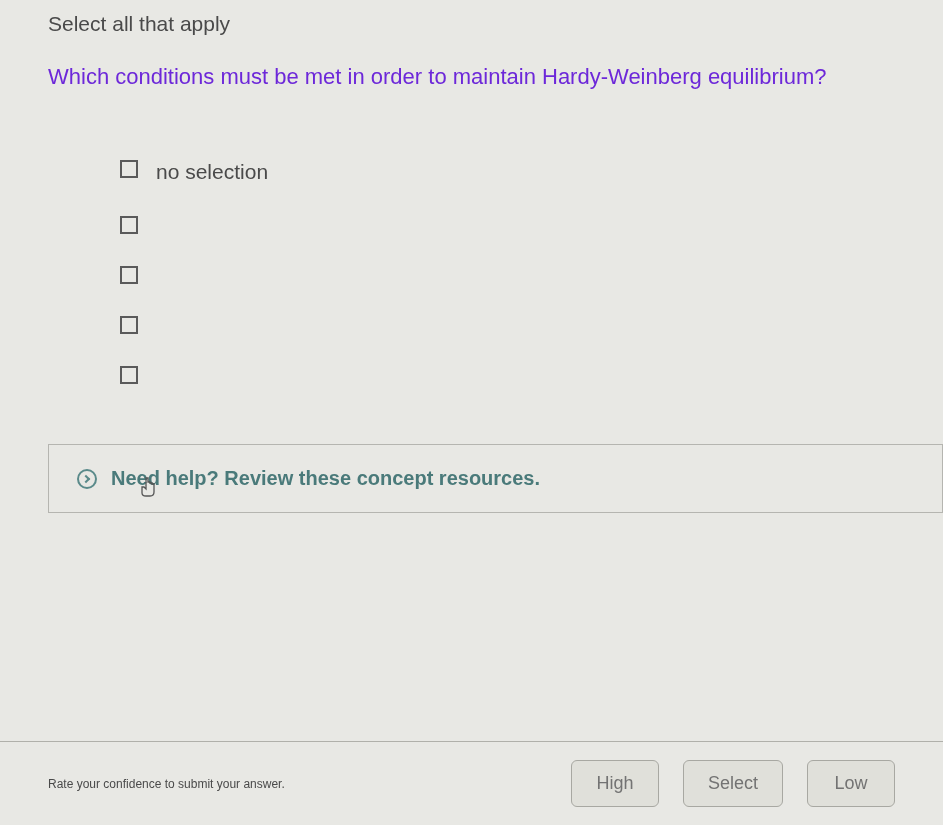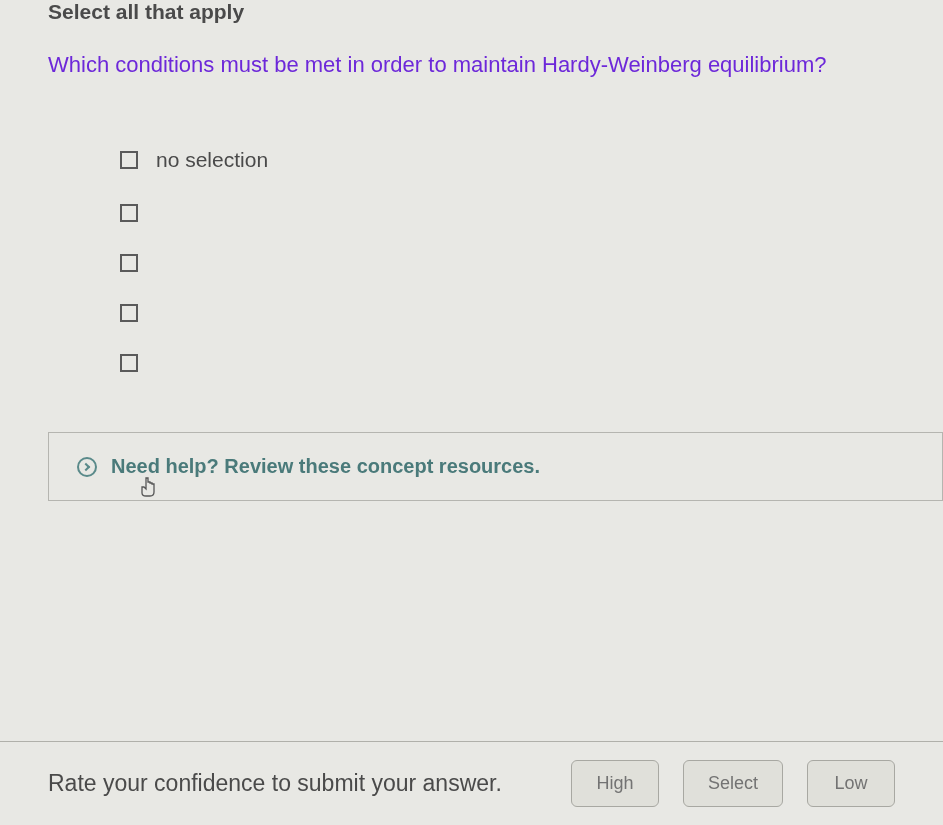--- a/index.html
+++ b/index.html
@@ -12,37 +12,36 @@
       background: #e8e8e4;
       width: 943px;
       height: 825px;
       overflow: hidden;
       position: relative;
     }
     .content {
       padding: 0 48px;
     }
     .header-title {
-      font-weight: bold;
+      font-weight: normal;
       font-size: 21px;
       color: #4a4a4a;
-      padding-top: 0;
+      padding-top: 12px;
       margin-bottom: 28px;
     }
     .question-text {
       font-size: 22px;
       color: #6d28d9;
       margin-bottom: 70px;
     }
     .options {
       padding-left: 72px;
     }
     .option-row {
       display: flex;
-      align-items: center;
       margin-bottom: 32px;
     }
     .checkbox {
       width: 18px;
       height: 18px;
       border: 2px solid #5a5a5a;
       background: transparent;
       margin-right: 18px;
       flex-shrink: 0;
       cursor: pointer;
@@ -90,21 +89,21 @@
       bottom: 0;
       left: 0;
       right: 0;
       border-top: 1px solid #b0b0aa;
       padding: 18px 48px;
       display: flex;
       align-items: center;
       gap: 24px;
     }
     .footer-text {
-      font-size: 23px;
+      font-size: 12px;
       color: #4a4a4a;
       margin-right: auto;
     }
     .confidence-btn {
       padding: 12px 24px;
       border: 1px solid #a8a8a2;
       border-radius: 6px;
       background: #e0e0da;
       font-size: 18px;
       color: #737373;

